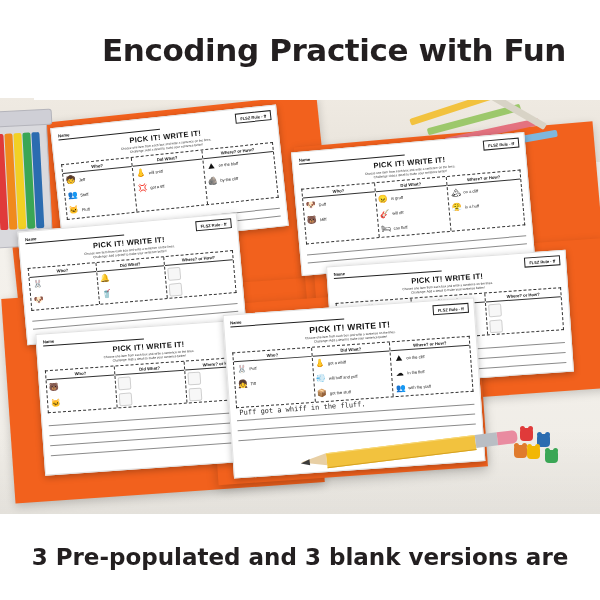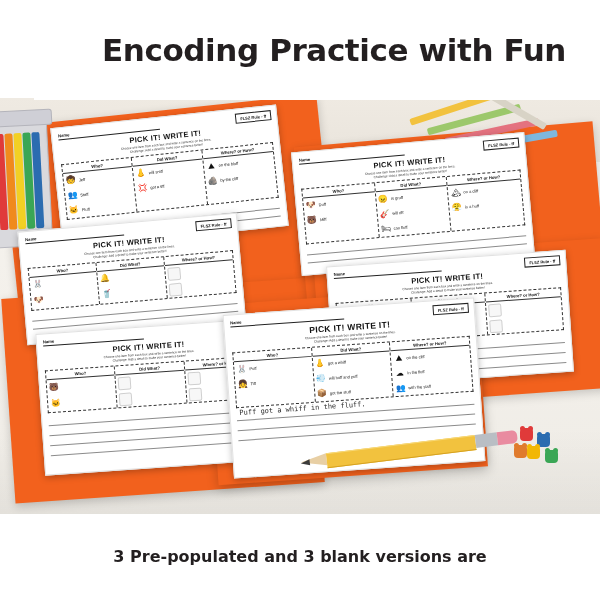--- a/index.html
+++ b/index.html
@@ -33,21 +33,21 @@
   
   .footer{
     position:absolute;left:0;bottom:0;width:600px;height:86px;
     background:#ffffff;
     display:flex;flex-direction:column;align-items:center;justify-content:center;
     z-index:40;
   }
   .footer .line{
     font-family:"DejaVu Sans", sans-serif;
     font-weight:bold;
-    font-size:16px;
+    font-size:23px;
     line-height:28px;
     color:#231f20;
     text-align:center;
     white-space:nowrap;
   }
 
   
   .stage{
     position:absolute;left:0;top:98px;width:600px;height:418px;
     background:#f2efe9;

